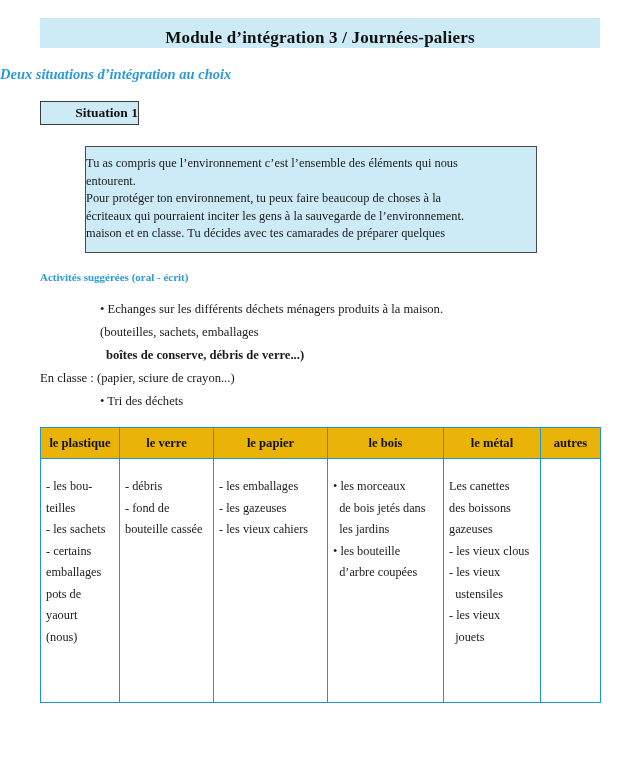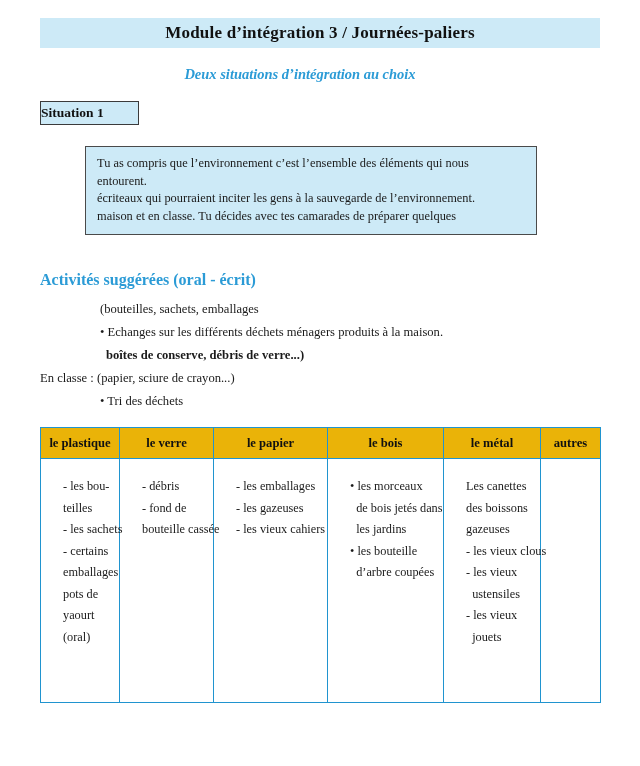--- a/index.html
+++ b/index.html
@@ -24,92 +24,91 @@
 
   
   .title-banner {
     position: absolute;
     left: 40px;
     top: 18px;
     width: 560px;
     height: 30px;
     background: #cdeaf7;
     display: flex;
-    align-items: center;
+    align-items: flex-end;
     justify-content: center;
     font-family: Liberation Serif, serif;
   }
   .title-banner .title-text {
     font-size: 17px;
     font-weight: bold;
     color: #111111;
     letter-spacing: 0.2px;
     white-space: nowrap;
   }
 
   
   .subtitle {
     position: absolute;
     left: 0;
     top: 66px;
     width: 600px;
-    text-align: center;
     font-size: 14.5px;
     font-weight: bold;
     font-style: italic;
     color: #2b9bd6;
   }
 
   
   .situation-box {
     position: absolute;
     left: 40px;
     top: 101px;
     width: 99px;
     height: 24px;
     background: #cdeaf7;
     border: 1.4px solid #3b3b3b;
     display: flex;
     align-items: center;
-    justify-content: flex-start;
+    justify-content: flex-end;
     box-sizing: border-box;
   }
   .situation-box .situation-text {
     font-size: 13.5px;
     font-weight: bold;
     color: #111111;
   }
 
   
   .scenario-box {
     position: absolute;
     left: 85px;
     top: 146px;
     width: 452px;
     background: #cdeaf7;
     border: 1px solid #4a4a4a;
     box-sizing: border-box;
-    padding: 8px 11px 9px 11px;
+    padding: 8px 11px 9px 0;
   }
   .scenario-box p {
     margin: 0;
     font-size: 12.4px;
     line-height: 17.5px;
     color: #1a1a1a;
   }
   .scenario-box p.justify {
     text-align: justify;
   }
 
   
   .activities-heading {
     position: absolute;
     left: 40px;
     top: 271px;
-    font-size: 16px;
+    font-size: 11px;
     font-weight: bold;
     color: #2b9bd6;
   }
 
   
   .activity-lines {
     position: absolute;
     left: 40px;
     top: 298px;
     width: 560px;
@@ -145,21 +144,21 @@
     height: 31px;
     font-size: 12.6px;
     font-weight: bold;
     text-align: center;
     color: #111111;
     vertical-align: middle;
   }
   .sort-table td {
     background: #ffffff;
     height: 244px;
-    padding: 17px 5px 4px 22px;
+    padding: 17px 5px 4px 5px;
   }
   .cell-line {
     font-size: 12.3px;
     line-height: 21.5px;
     color: #1a1a1a;
     white-space: pre;
   }
   .col-plastique { width: 79px; }
   .col-verre     { width: 94px; }
   .col-papier    { width: 114px; }
@@ -178,29 +177,30 @@
 
   <div class="subtitle">Deux situations d’intégration au choix</div>
 
   <div class="situation-box">
     <span class="situation-text">Situation 1</span>
   </div>
 
   <div class="scenario-box">
     <p class="justify">Tu as compris que l’environnement c’est l’ensemble des éléments qui nous</p>
     <p>entourent.</p>
+    <p>Pour protéger ton environnement, tu peux faire beaucoup de choses à la</p>
     <p>écriteaux qui pourraient inciter les gens à la sauvegarde de l’environnement.</p>
     <p>maison et en classe. Tu décides avec tes camarades de préparer quelques</p>
   </div>
 
   <div class="activities-heading">Activités suggérées (oral - écrit)</div>
 
   <div class="activity-lines" id="activity-lines">
+      <div class="aline indent-bullet">• Echanges sur les différents déchets ménagers produits à la maison.</div>
       <div class="aline indent-1">(bouteilles, sachets, emballages</div>
-      <div class="aline indent-bullet">• Echanges sur les différents déchets ménagers produits à la maison.</div>
       <div class="aline indent-2">boîtes de conserve, débris de verre...)</div>
       <div class="aline indent-0">En classe : (papier, sciure de crayon...)</div>
       <div class="aline indent-bullet">• Tri des déchets</div>
     </div>
 
   <table class="sort-table">
     <thead>
       <tr>
         <th class="col-plastique">le plastique</th>
         <th class="col-verre">le verre</th>
@@ -213,21 +213,21 @@
     <tbody>
       <tr>
         <td class="col-plastique">
             <div class="cell-line">- les bou-</div>
             <div class="cell-line">teilles</div>
             <div class="cell-line">- les sachets</div>
             <div class="cell-line">- certains</div>
             <div class="cell-line">emballages</div>
             <div class="cell-line">pots de</div>
             <div class="cell-line">yaourt</div>
-            <div class="cell-line">(oral)</div>
+            <div class="cell-line">(nous)</div>
           </td>
         <td class="col-verre">
             <div class="cell-line">- débris</div>
             <div class="cell-line">- fond de</div>
             <div class="cell-line">bouteille cassée</div>
           </td>
         <td class="col-papier">
             <div class="cell-line">- les emballages</div>
             <div class="cell-line">- les gazeuses</div>
             <div class="cell-line">- les vieux cahiers</div>

